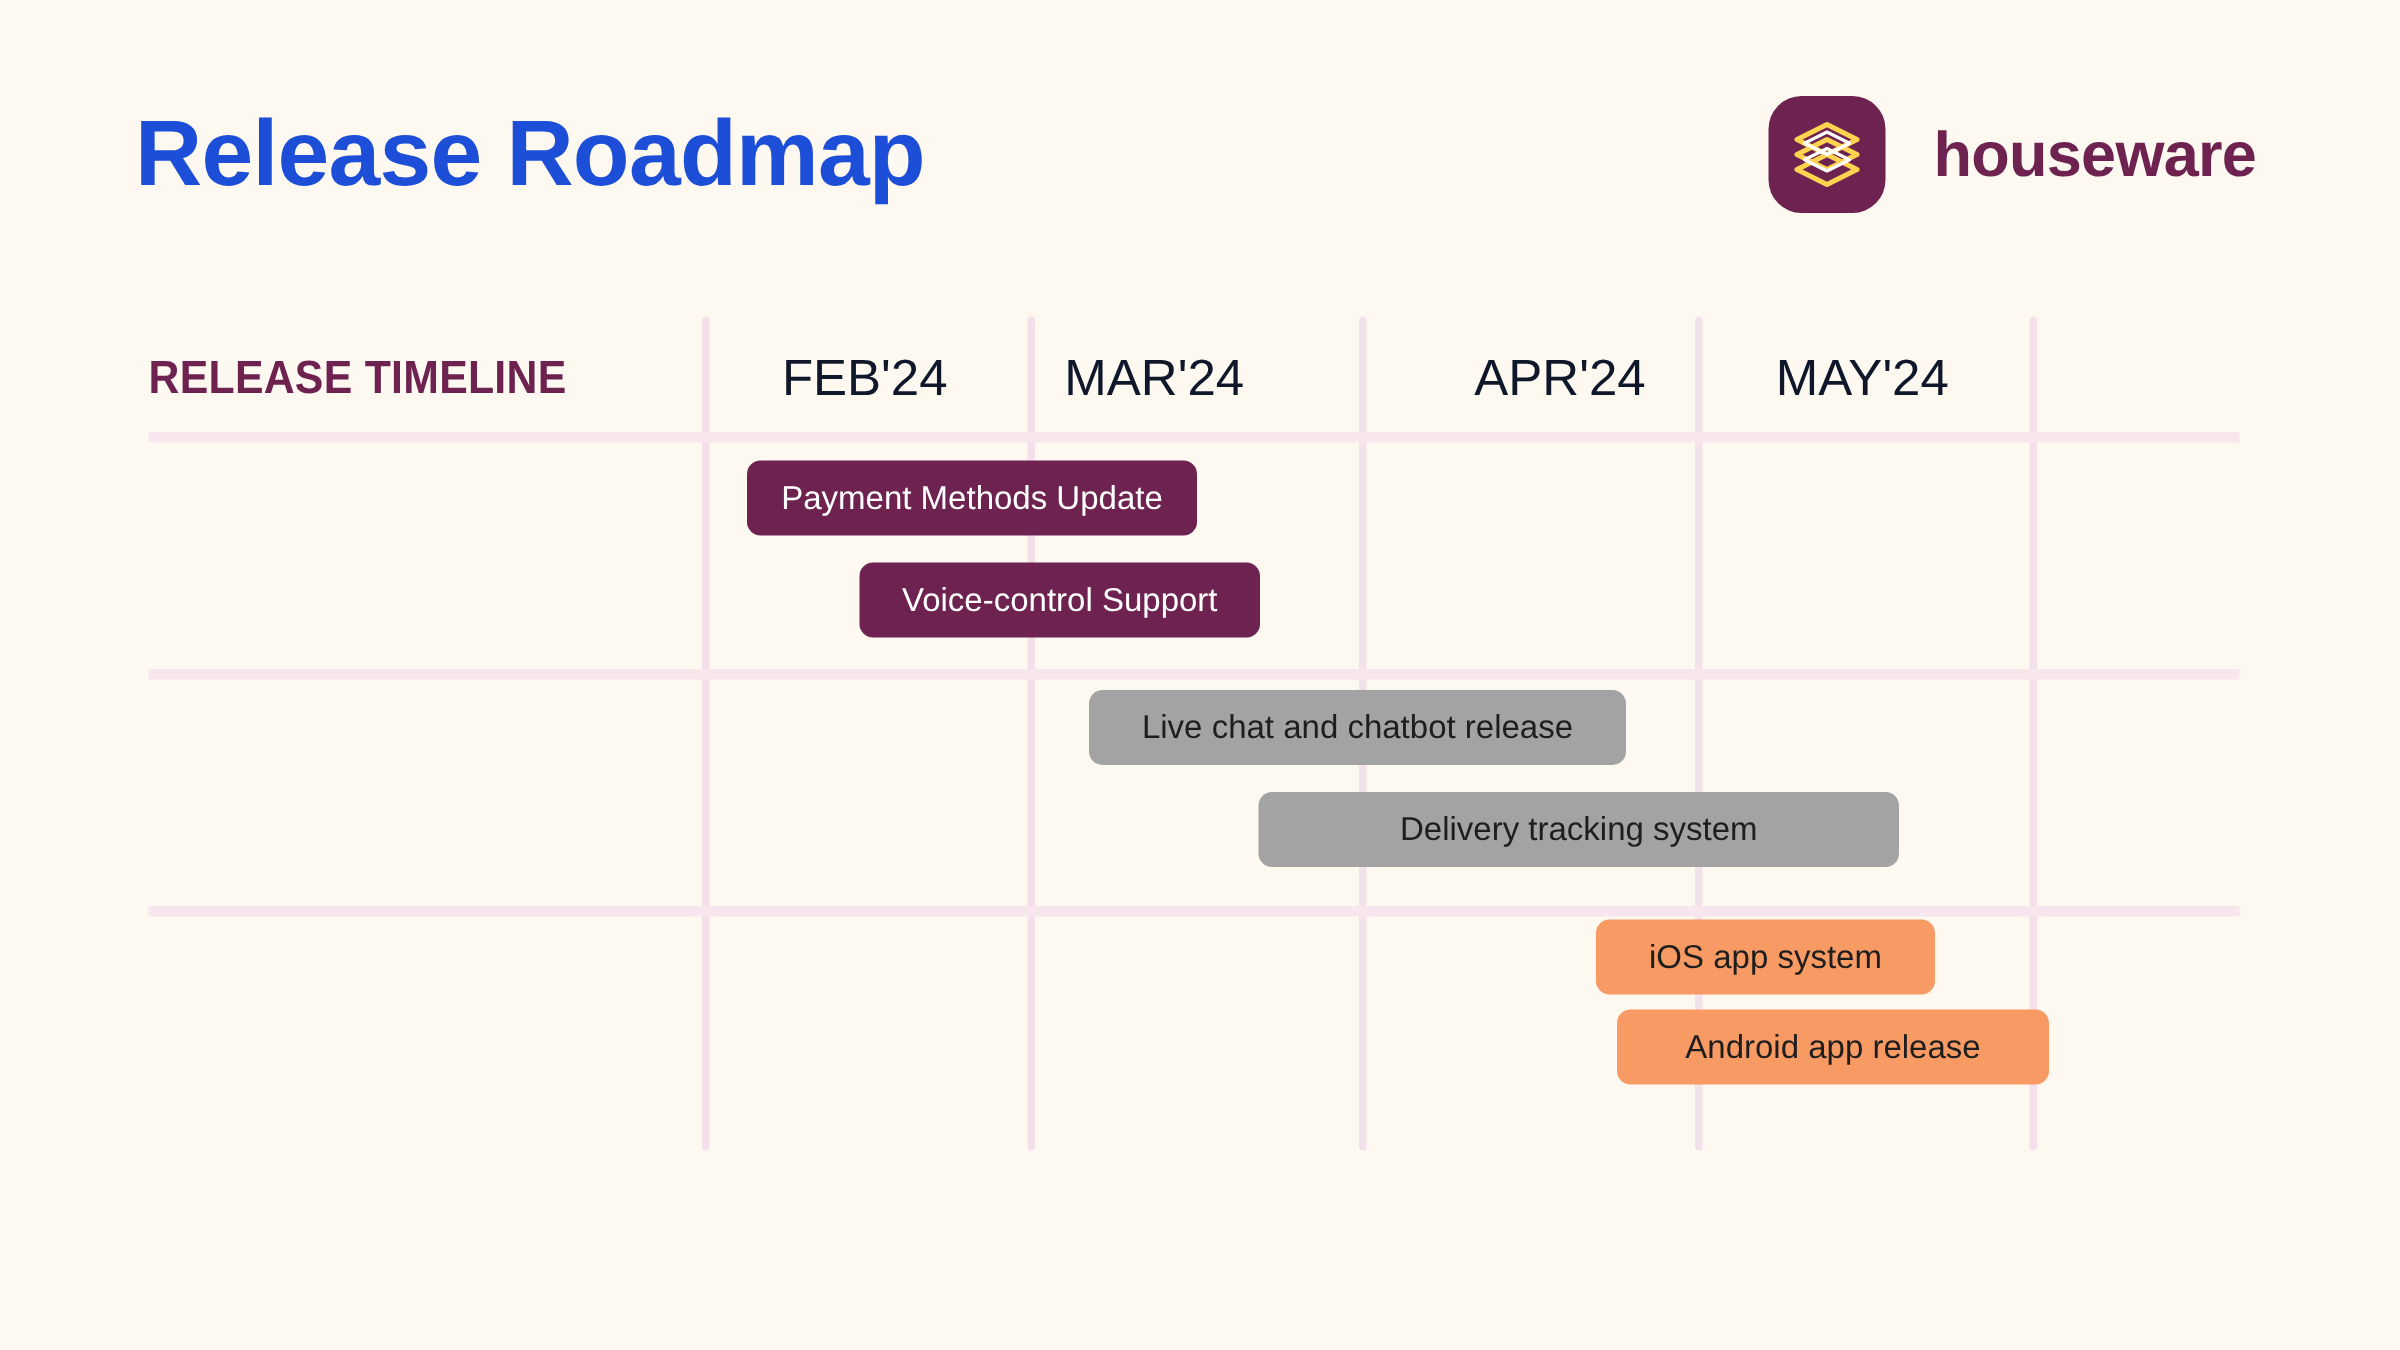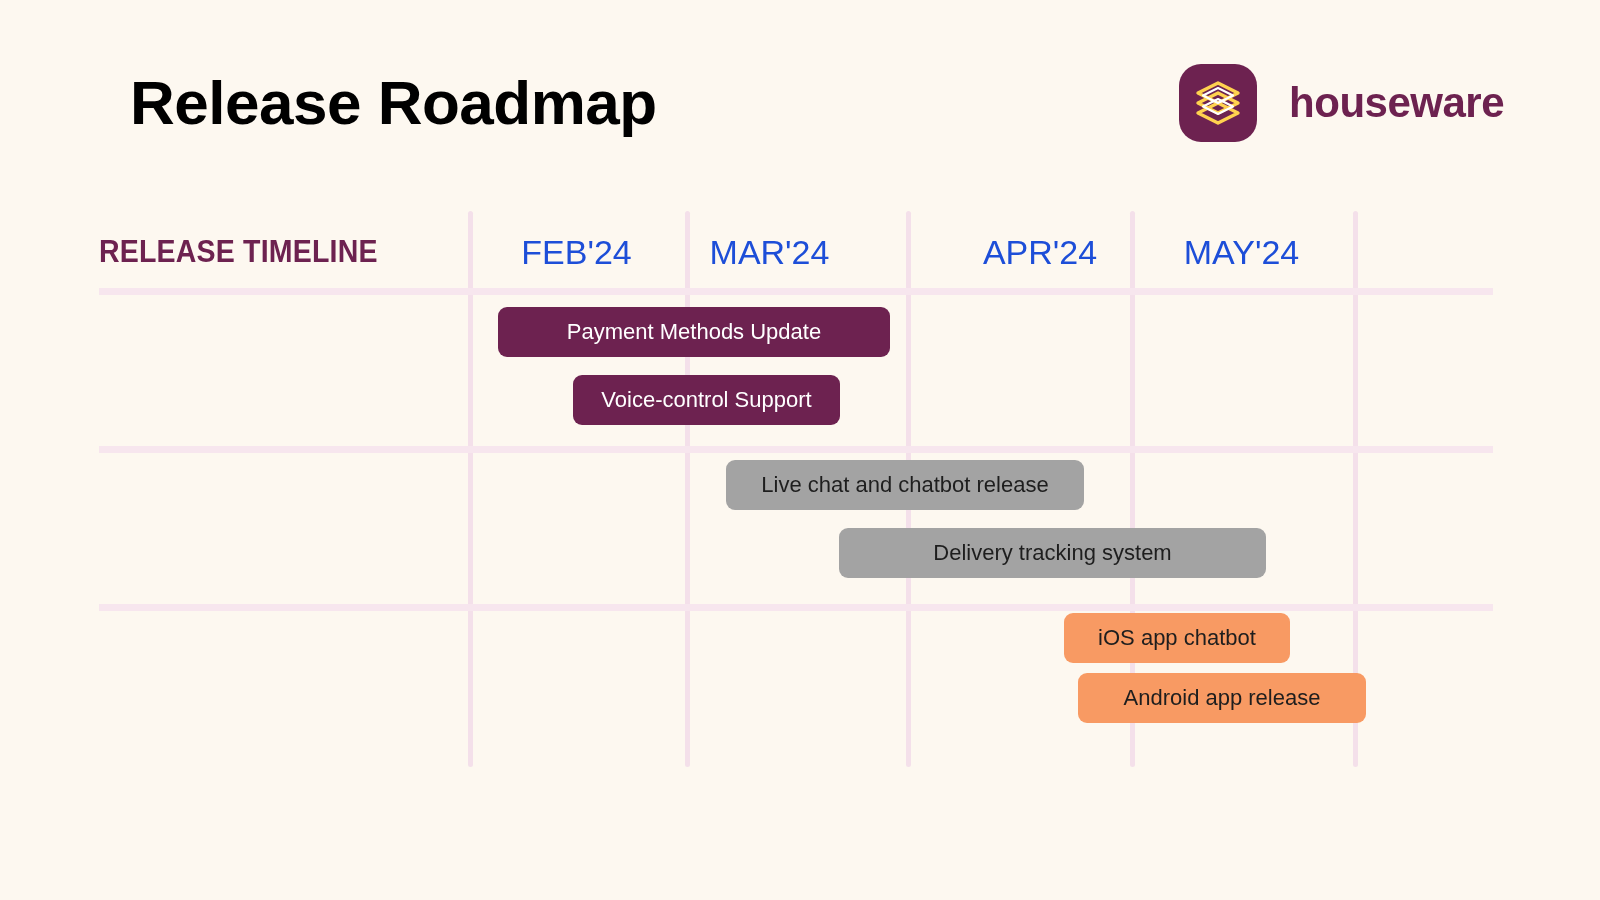--- a/index.html
+++ b/index.html
@@ -23,24 +23,23 @@
   }
 
   
   .page-title {
     position: absolute;
     left: 90px;
     top: 72px;
     font-size: 62px;
     font-weight: 700;
     letter-spacing: -0.5px;
-    color: #000000;
+    color: #1d4ed8;
     line-height: 1.0;
     white-space: nowrap;
-    margin-left: 40px;
   }
 
   .brand {
     position: absolute;
     right: 96px;
     top: 64px;
     display: flex;
     align-items: center;
     gap: 32px;
   }
@@ -93,21 +92,21 @@
     transform: scaleX(0.92);
     transform-origin: left center;
     line-height: 56px;
     white-space: nowrap;
   }
   .th-month {
     position: absolute;
     top: 0;
     font-size: 34px;
     font-weight: 400;
-    color: #1d4ed8;
+    color: #0f172a;
     line-height: 56px;
     white-space: nowrap;
     text-align: center;
   }
 
   
   .bar {
     position: absolute;
     height: 50px;
     border-radius: 9px;
@@ -162,26 +161,26 @@
 
   <div class="th-row">
     <div class="th-label">RELEASE TIMELINE</div>
     <div class="th-month" style="left:468px; width:217px">FEB'24</div>
     <div class="th-month" style="left:659px; width:221px">MAR'24</div>
     <div class="th-month" style="left:906px; width:268px">APR'24</div>
     <div class="th-month" style="left:1130px; width:223px">MAY'24</div>
   </div>
 
   <div class="bars-layer">
-    <div class="bar purple" style="left:498px;  top:307px; width:392px">Payment Methods Update</div>
+    <div class="bar purple" style="left:498px;  top:307px; width:300px">Payment Methods Update</div>
 
     <div class="bar purple" style="left:573px;  top:375px; width:267px">Voice-control Support</div>
 
     <div class="bar yellow" style="left:726px;  top:460px; width:358px">Live chat and chatbot release</div>
 
     <div class="bar yellow" style="left:839px;  top:528px; width:427px">Delivery tracking system</div>
 
-    <div class="bar orange" style="left:1064px; top:613px; width:226px">iOS app chatbot</div>
+    <div class="bar orange" style="left:1064px; top:613px; width:226px">iOS app system</div>
 
     <div class="bar orange" style="left:1078px; top:673px; width:288px">Android app release</div>
   </div>
 
 </div>
 
 </body></html>

